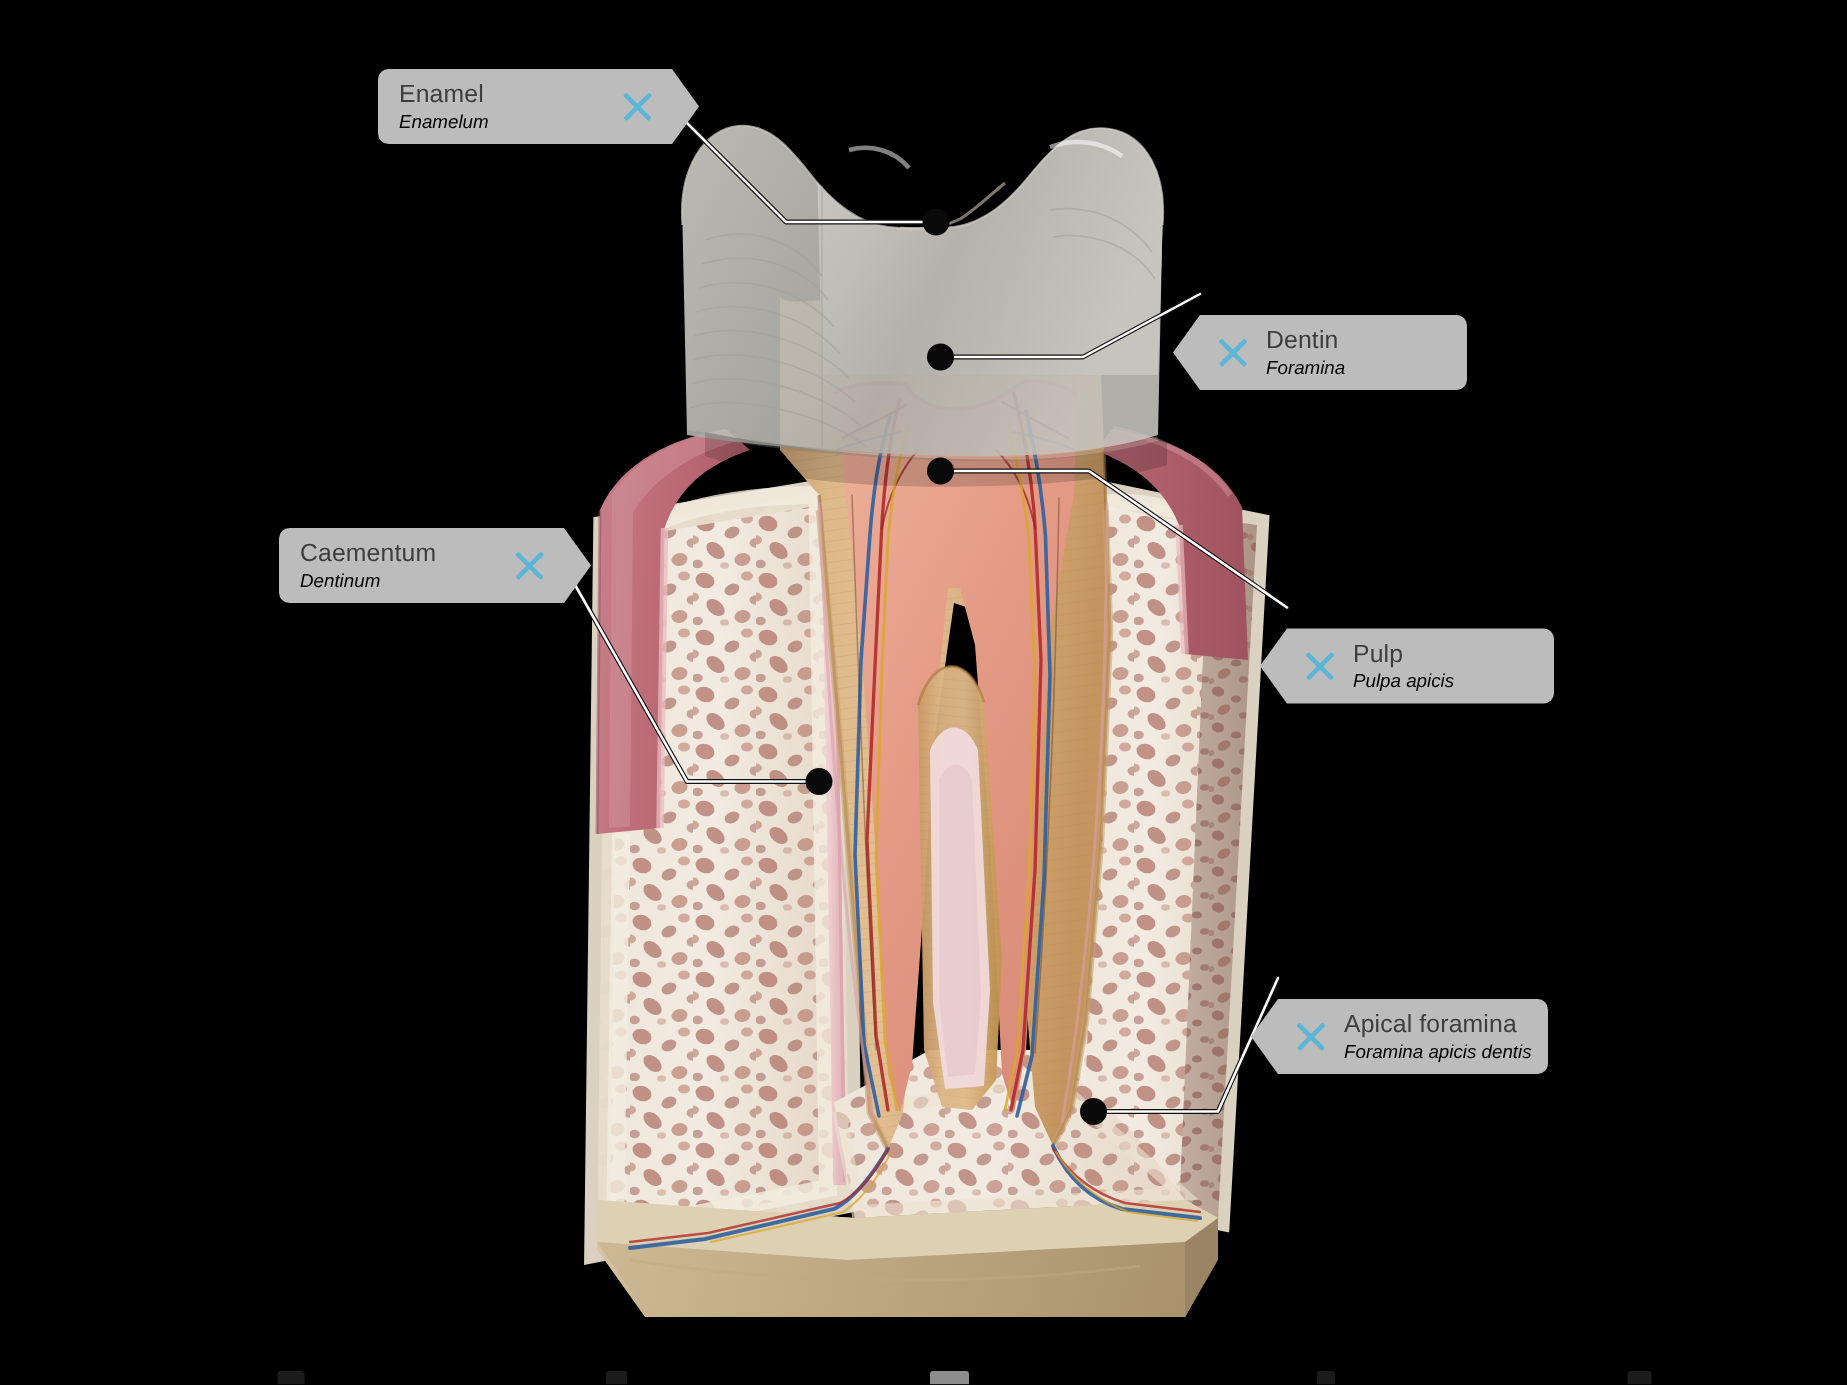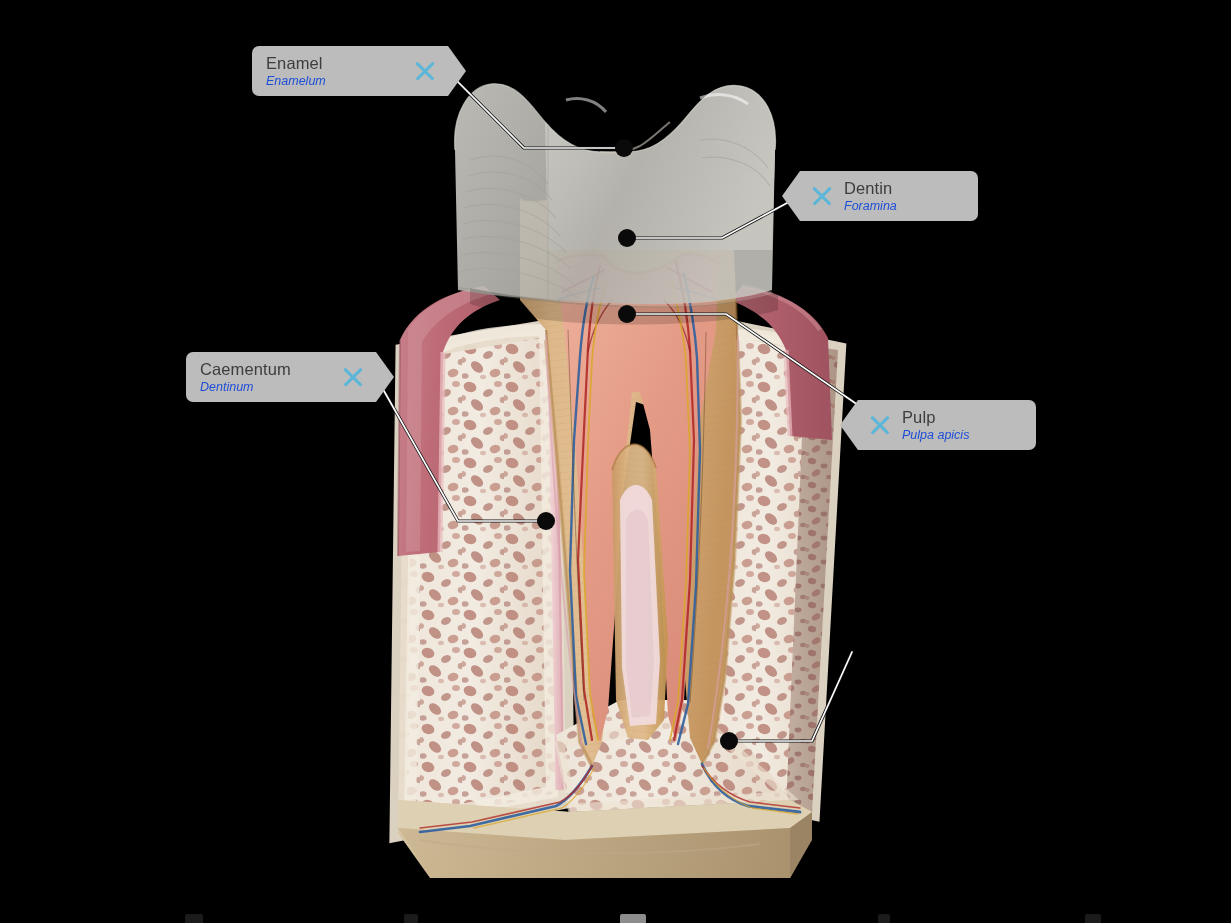--- a/index.html
+++ b/index.html
@@ -29,32 +29,32 @@
   }
   .label.right-point::after {
     content:""; position:absolute; right:-18px; top:0;
     width:0; height:0;
     border-top:25px solid transparent;
     border-bottom:25px solid transparent;
     border-left:18px solid #bcbcbc;
   }
   .label.left-point {
     border-radius:0 7px 7px 0;
-    padding-left:44px; padding-right:16px;
+    padding-left:44px; padding-right:16px;margin-top:39px;
   }
   .label.left-point::before {
     content:""; position:absolute; left:-18px; top:0;
     width:0; height:0;
     border-top:25px solid transparent;
     border-bottom:25px solid transparent;
     border-right:18px solid #bcbcbc;
   }
   .lbl-text { display:flex; flex-direction:column; justify-content:space-between; line-height:1.12; }
   .lbl-term { font-size:16.5px; color:#3d3d3d; letter-spacing:.1px; white-space:nowrap; }
-  .lbl-latin { font-size:12.5px; font-style:italic; color:#1d4ed8; white-space:nowrap; margin-top:1px; }
+  .lbl-latin { font-size:12.5px; font-style:italic; color:#000000; white-space:nowrap; margin-top:1px; }
   .close-x {
     position:absolute; width:26px; height:26px; top:50%; transform:translateY(-50%);
     cursor:pointer;
   }
   .right-point .close-x { right:10px; }
   .left-point  .close-x { left:9px; }
   .close-x::before, .close-x::after {
     content:""; position:absolute; left:50%; top:50%;
     width:24px; height:2.6px; background:#5cb6d8; border-radius:1px;
   }
@@ -405,28 +405,35 @@
   </div>
 
   <div class="label right-point" style="left:186px; top:352px; width:190px;">
     <div class="lbl-text">
       <span class="lbl-term">Caementum</span>
       <span class="lbl-latin">Dentinum</span>
     </div>
     <span class="close-x"></span>
   </div>
 
-  <div class="label left-point" style="left:858px; top:400px; width:178px;">
+  <div class="label left-point" style="left:858px; top:380px; width:178px;">
     <span class="close-x"></span>
     <div class="lbl-text">
       <span class="lbl-term">Pulp</span>
       <span class="lbl-latin">Pulpa apicis</span>
     </div>
   </div>
 
+  <div class="label left-point" style="left:852px; top:627px; width:180px;">
+    <span class="close-x"></span>
+    <div class="lbl-text">
+      <span class="lbl-term">Apical foramina</span>
+      <span class="lbl-latin">Foramina apicis dentis</span>
+    </div>
+  </div>
 
   <div id="bottombar">
       <div class="bb-chip" style="left: 185px; width: 18px;"></div>
       <div class="bb-chip" style="left: 404px; width: 14px;"></div>
       <div class="bb-chip lit" style="left: 620px; width: 26px;"></div>
       <div class="bb-chip" style="left: 878px; width: 12px;"></div>
       <div class="bb-chip" style="left: 1085px; width: 16px;"></div>
     </div>
 
 </div>

